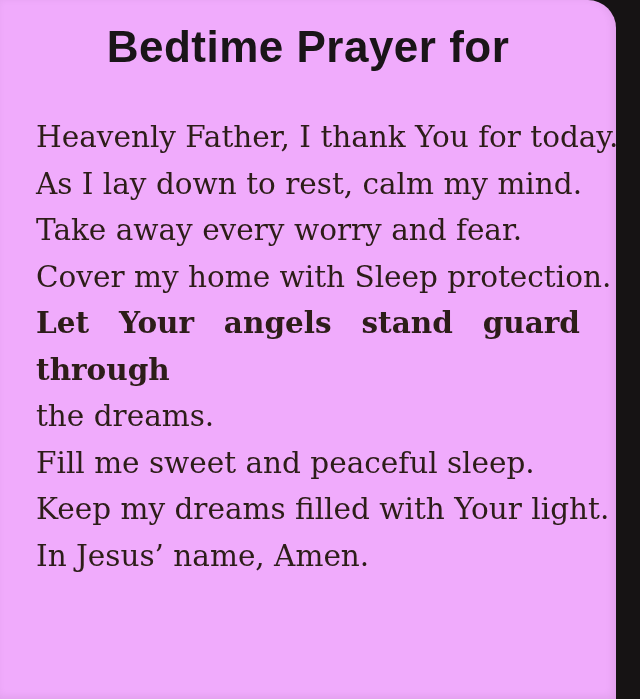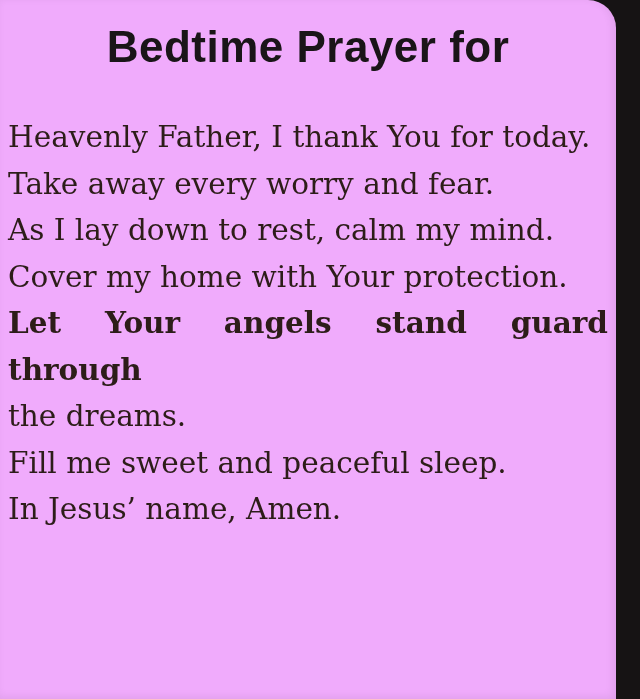--- a/index.html
+++ b/index.html
@@ -25,21 +25,21 @@
     text-align: center;
     font-family: "Liberation Sans", "DejaVu Sans", sans-serif;
     font-weight: bold;
     font-size: 44px;
     line-height: 51px;
     letter-spacing: 0.5px;
     color: #1a1518;
   }
   .prayer {
     margin-top: 42px;
-    padding: 0 8px;
+    padding: 0 36px;
     font-family: "DejaVu Serif", "Liberation Serif", serif;
     font-size: 29.5px;
     line-height: 46.5px;
     color: #2d1d19;
   }
   .prayer p {
     margin: 0;
     white-space: nowrap;
   }
   .prayer p.justify {
@@ -51,21 +51,22 @@
 </style>
 </head>
 <body>
 
 <div class="card">
   <div class="title">
     <div>Bedtime Prayer for</div>
   </div>
   <div class="prayer">
     <p>Heavenly Father, I thank You for today.</p>
+    <p>As I lay down to rest, calm my mind.</p>
     <p>Take away every worry and fear.</p>
-    <p>As I lay down to rest, calm my mind.</p>
-    <p>Cover my home with Your protection.</p>
+    <p>Cover my home with Sleep protection.</p>
     <p class="justify">Let Your angels stand guard through</p>
     <p>the dreams.</p>
     <p>Fill me sweet and peaceful sleep.</p>
+    <p>Keep my dreams filled with Your light.</p>
     <p>In Jesus’ name, Amen.</p>
   </div>
 </div>
 
 </body></html>

